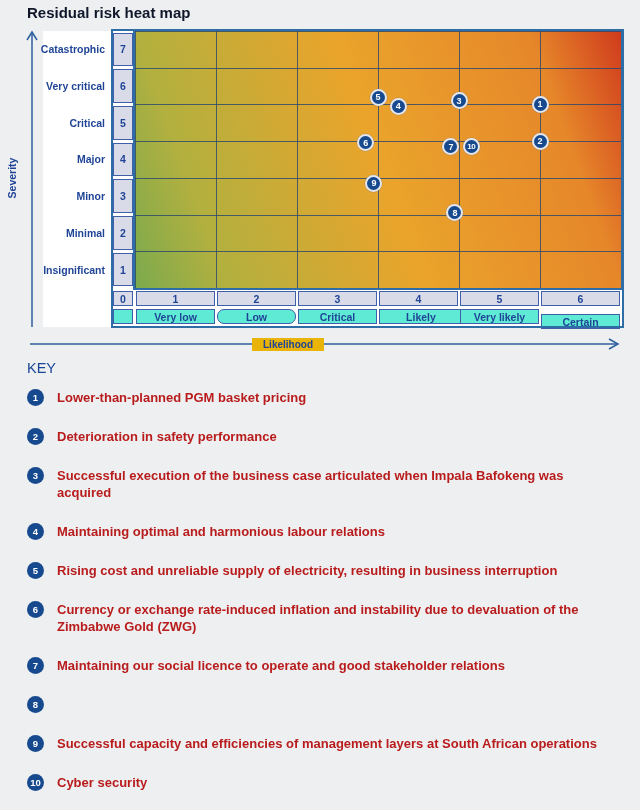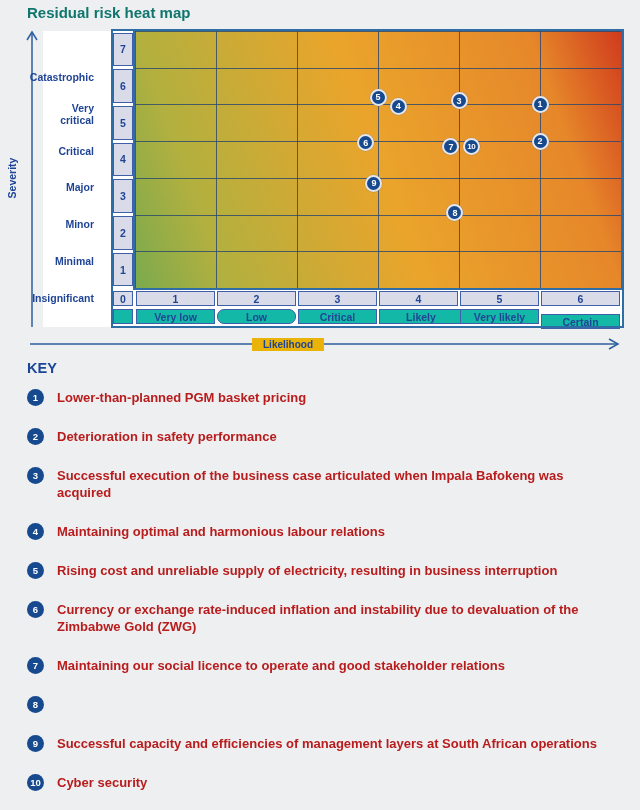--- a/index.html
+++ b/index.html
@@ -2,50 +2,50 @@
 <html><head>
 <meta charset="utf-8">
 <style>
   html,body{margin:0;padding:0;}
   body{
     width:640px;height:810px;position:relative;overflow:hidden;
     background:#edeff1;
     font-family:"Liberation Sans", sans-serif;
   }
   .abs{position:absolute;}
-  #chart-title{left:27px;top:4px;font-size:15px;font-weight:700;color:#0f766e;}
+  #chart-title{left:27px;top:4px;font-size:15px;font-weight:700;color:#0f172a;}
   #white-panel{left:43px;top:31px;width:580px;height:296px;background:#ffffff;}
   #heat{
     left:133px;top:29px;width:490px;height:261px;box-sizing:border-box;
     border:2px solid #2f6da6;
     background-image:
       repeating-linear-gradient(to right, rgba(40,70,110,0.8) 0 1px, transparent 1px 81px),
       repeating-linear-gradient(to bottom, rgba(40,70,110,0.8) 0 1px, transparent 1px 36.7143px),
       linear-gradient(70deg, #7baa4e 0%, #b2b03f 16%, #eaa42b 50%, #e6872a 84%, #d03b1d 100%);
   }
   #table-border{left:111px;top:29px;width:513px;height:299px;box-sizing:border-box;
     border:2px solid #2f6da6;pointer-events:none;z-index:4;}
   .ylab{font-size:10.5px;font-weight:700;color:#1f4496;text-align:right;
-    display:flex;align-items:center;justify-content:flex-end;padding-right:16px;box-sizing:border-box;z-index:2;margin-top:28px;}
+    display:flex;align-items:center;justify-content:flex-end;padding-right:5px;box-sizing:border-box;z-index:2;}
   .cellnum,.cellwhite{box-sizing:border-box;border:1px solid #3f5fa8;color:#1f4496;
     font-size:10.5px;font-weight:700;display:flex;align-items:center;justify-content:center;z-index:2;}
   .cellnum{background:#d9dbe8;}
-  .cellwhite{background:#14b8a6;}
+  .cellwhite{background:#5eead4;}
   .point{
     width:17px;height:17px;border-radius:50%;background:#17498f;box-sizing:border-box;
     border:2px solid #e6e7ec;color:#ffffff;font-weight:700;font-size:9px;
     display:flex;align-items:center;justify-content:center;z-index:5;
     box-shadow:0 0 0 0.5px rgba(90,100,120,0.35);
   }
   .point.two{font-size:8px;letter-spacing:-0.5px;}
   #y-axis-name{left:-11px;top:172px;width:46px;text-align:center;font-size:10.5px;
     font-weight:700;color:#1f4496;transform:rotate(-90deg);}
   #x-axis-name{left:252px;top:338px;width:72px;height:13px;line-height:13px;text-align:center;
     font-size:10px;font-weight:700;color:#1f4496;background:#eab308;z-index:2;}
-  #key-title{left:27px;top:360px;font-size:14.5px;font-weight:700;color:#1b4697;}
+  #key-title{left:27px;top:360px;font-size:14.5px;font-weight:400;color:#1b4697;}
   #key-list{left:27px;top:389px;width:592px;}
   .key-item{display:flex;gap:13px;margin-bottom:22px;align-items:flex-start;}
   .key-num{flex:0 0 17px;width:17px;height:17px;border-radius:50%;background:#17498f;
     color:#fff;font-size:9.5px;font-weight:700;display:flex;align-items:center;justify-content:center;}
   .key-text{font-size:13px;line-height:17px;font-weight:700;color:#b91c1c;max-width:545px;}
   svg{display:block;}
 </style>
 </head>
 <body>
 

